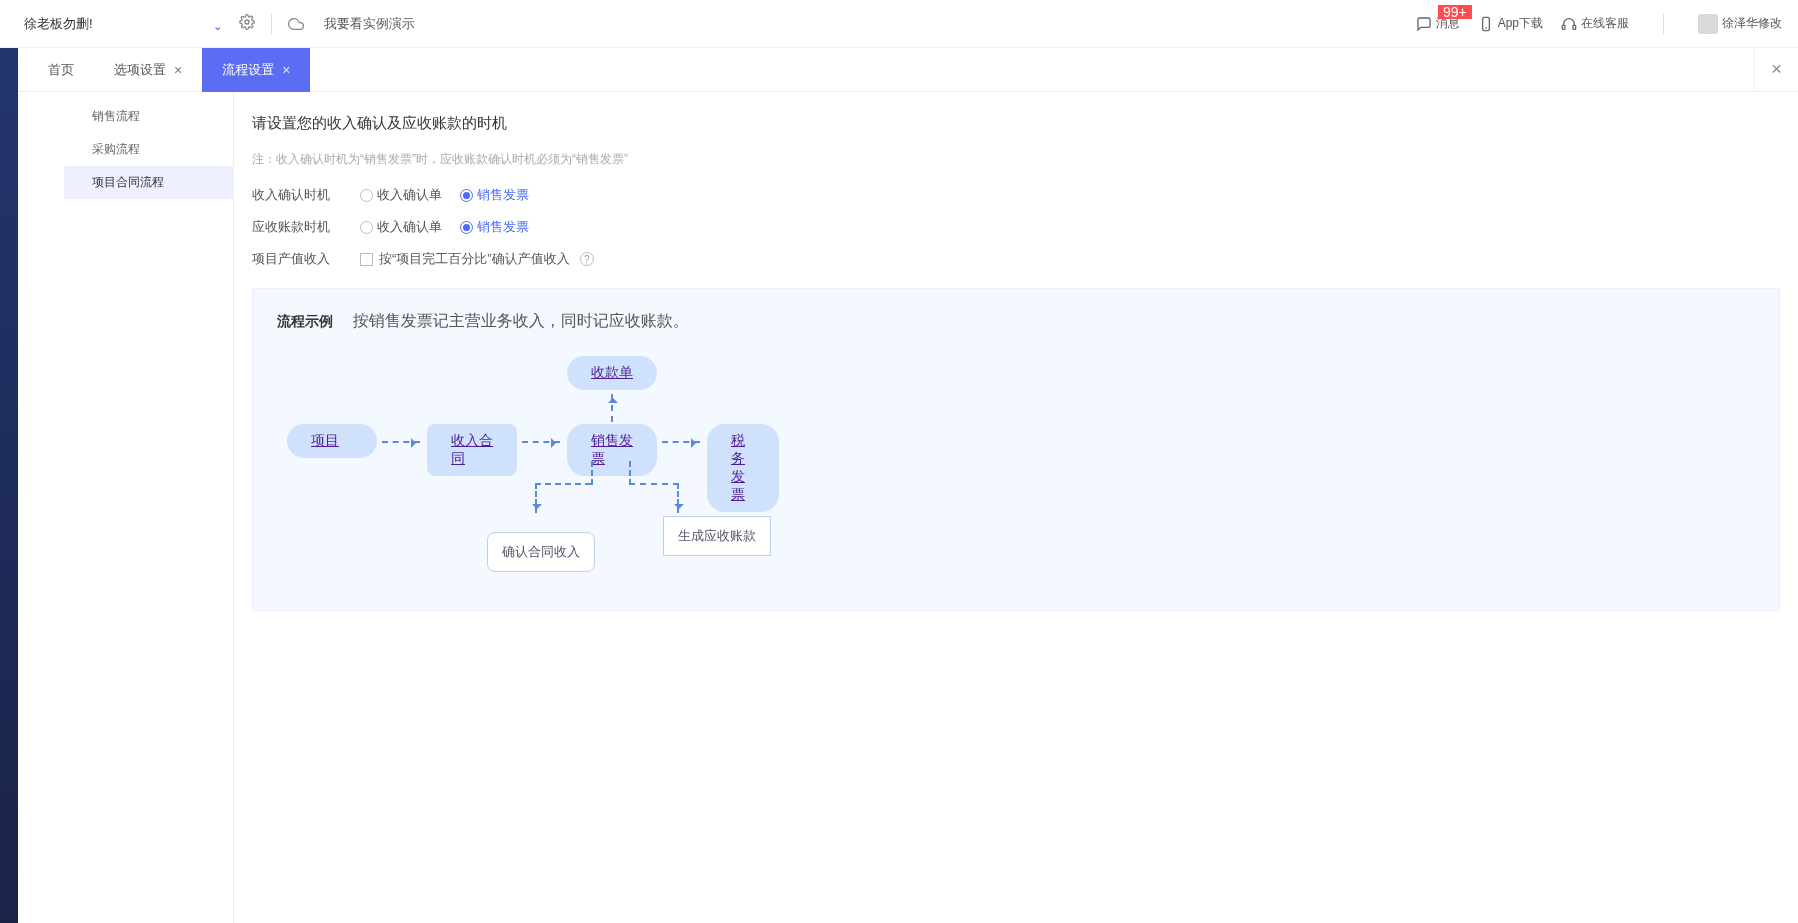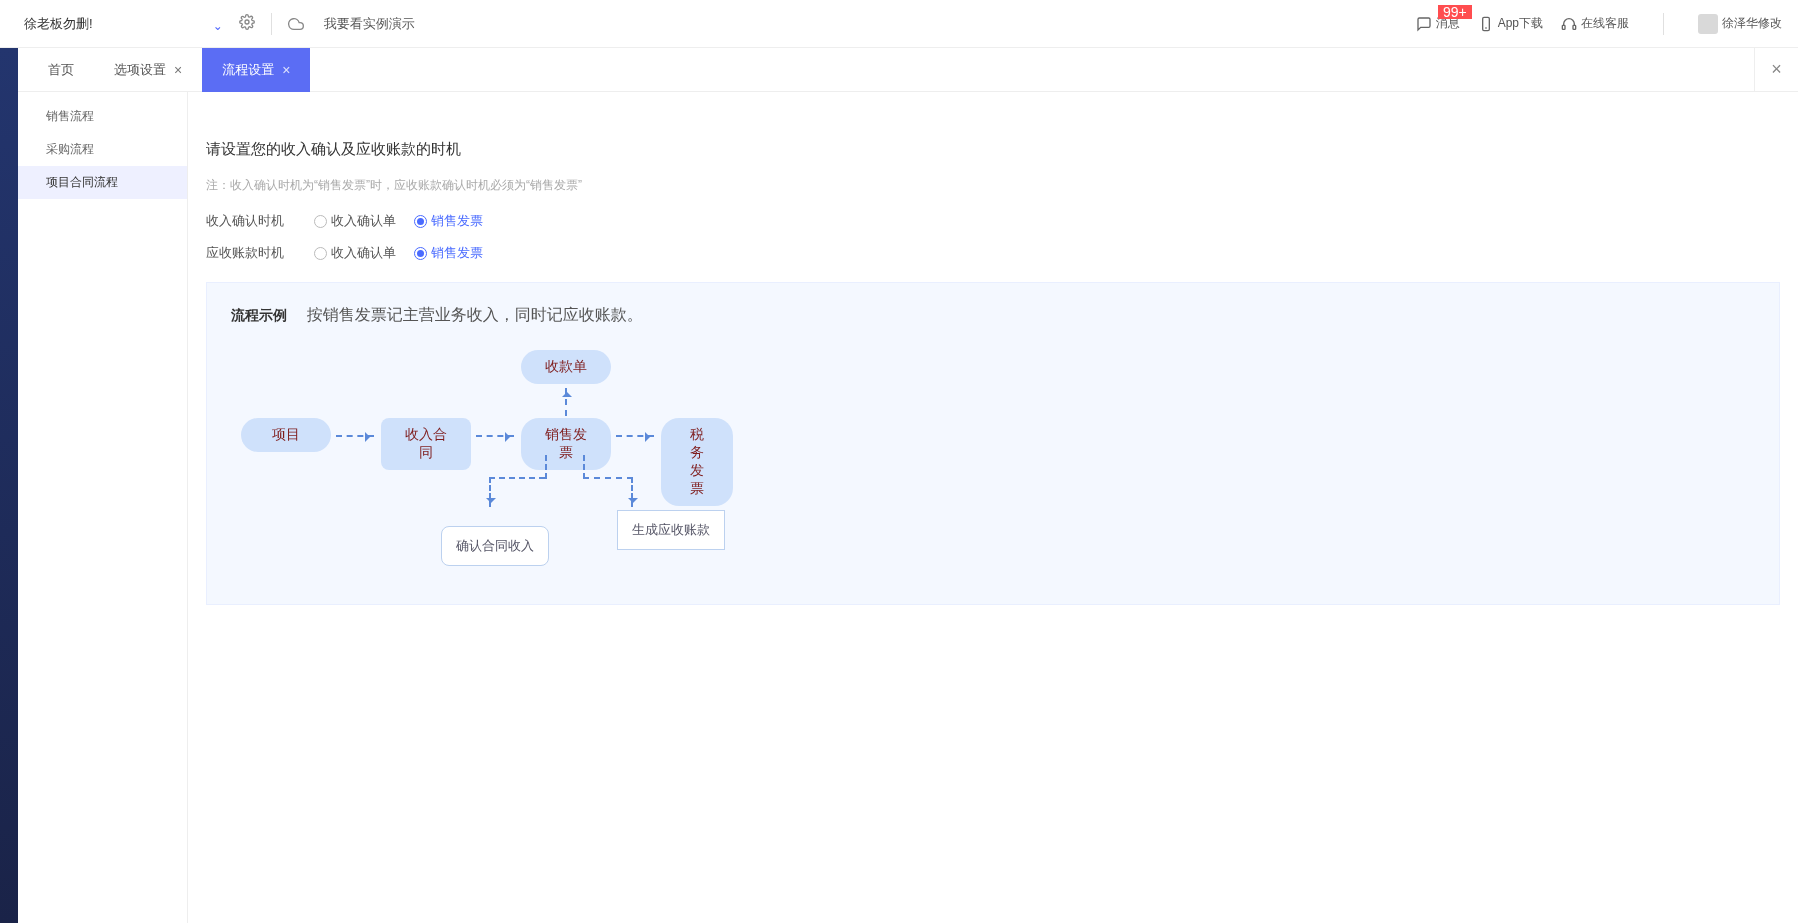--- a/index.html
+++ b/index.html
@@ -26,46 +26,46 @@
     .main-area { flex:1; display:flex; flex-direction: column; }
 
     
     .tabs-row { display: flex; align-items: center; height: 44px; border-bottom: 1px solid #eee; padding-left: 10px;}
     .tab { padding: 0 20px; height: 44px; display:flex; align-items:center; gap:8px; font-size: 13px; cursor:pointer; color:#555;justify-content:flex-end;}
     .tab.active { background: #5b6df4; color:#fff; }
     .tab .close-x { font-size: 14px; opacity: .8; }
     .tabs-close { margin-left:auto; width:44px; height:44px; display:flex; align-items:center; justify-content:center; font-size:18px; border-left:1px solid #eee; cursor:pointer; color:#888;}
 
     
-    .content-row { flex:1; display:flex; min-height:0;}
+    .content-row { flex:1; display:flex; min-height:0;padding-left:46px;}
     .side-nav { width: 170px; border-right:1px solid #eee; padding-top: 8px;}
     .side-nav .item { padding: 8px 28px; font-size: 12px; cursor:pointer; color:#666;}
     .side-nav .item.active { background:#eef0ff; color:#333;}
 
     .panel { flex:1; padding: 22px 0 0 18px; overflow:auto;}
-    .page-title { font-size: 15px; color:#333; margin-bottom: 18px; margin-top: 26px;}
+    .page-title { font-size: 15px; color:#333; margin-bottom: 18px;}
     .note { font-size: 12px; color:#aaa; margin-bottom: 18px;}
 
     .setting-row { display:flex; align-items:center; gap: 18px; font-size: 13px; margin-bottom: 14px; color:#555;}
     .setting-row .label { width: 90px; text-align: justify;}
     .radio { display:inline-flex; align-items:center; gap:4px; cursor:pointer;}
     .radio-dot { width:13px; height:13px; border:1px solid #bbb; border-radius:50%; display:inline-flex; align-items:center; justify-content:center;}
     .radio.checked .radio-dot { border-color:#4a6bff;}
     .radio.checked .radio-dot::after { content:""; width:7px; height:7px; background:#4a6bff; border-radius:50%;}
     .radio.checked .rlabel { color:#4a6bff;}
     .checkbox-box { width:13px; height:13px; border:1px solid #bbb; display:inline-block;}
     .help-icon { width:14px; height:14px; border:1px solid #bbb; border-radius:50%; font-size:10px; display:inline-flex; align-items:center; justify-content:center; color:#999; margin-left:4px;}
 
     
     .example-card { background:#f4f8ff; border:1px solid #e9efff; padding: 22px 24px 34px; margin-top: 20px; margin-right: 18px;}
     .example-head { font-size: 14px; font-weight: bold; color:#333; display:inline-block; margin-right: 16px;}
     .example-desc { font-size: 16px; color:#555;}
 
     .flow-area { position: relative; height: 220px; margin-top: 24px;}
-    .flow-node { position:absolute; background:#cfe1fb; padding: 8px 24px; border-radius: 18px; font-size: 14px; color:#7f1d1d; text-align:center;}
+    .flow-node { position:absolute; background:#cfe1fb; padding: 8px 24px; border-radius: 18px; font-size: 14px; color:#4c1d95; text-decoration:underline;}
     .n-coll     { left: 290px; top: 0px;  width: 90px;}
     .n-proj     { left: 10px;  top: 68px; width: 90px;}
     .n-contract { left: 150px; top: 68px; width: 90px; border-radius: 8px;}
     .n-sale     { left: 290px; top: 68px; width: 90px;}
     .n-tax      { left: 430px; top: 68px; width: 72px;}
     .flow-box { position:absolute; background:#fff; border:1px solid #bcd1ef; padding: 10px 14px; font-size: 13px; color:#556;}
     .b-confirm  { left: 210px; top: 176px; border-radius: 8px;}
     .b-generate { left: 358px; top: 160px; margin-left: 28px;}
 
     .arrow { position:absolute; }
@@ -194,20 +194,28 @@
           <span class="radio">
             <span class="radio-dot"></span>
             <span class="rlabel">收入确认单</span>
           </span>
           <span class="radio checked">
             <span class="radio-dot"></span>
             <span class="rlabel">销售发票</span>
           </span>
         </div>
 
+        <div class="setting-row">
+          <span class="label">项目产值收入</span>
+          <span class="radio" style="gap:6px;">
+            <span class="checkbox-box"></span>
+            <span>按“项目完工百分比”确认产值收入</span>
+            <span class="help-icon">?</span>
+          </span>
+        </div>
 
         <div class="example-card">
           <div>
             <span class="example-head">流程示例</span>
             <span class="example-desc">按销售发票记主营业务收入，同时记应收账款。</span>
           </div>
 
           <div class="flow-area">
             <div class="flow-node n-coll">收款单</div>
             <div class="flow-node n-proj">项目</div>

